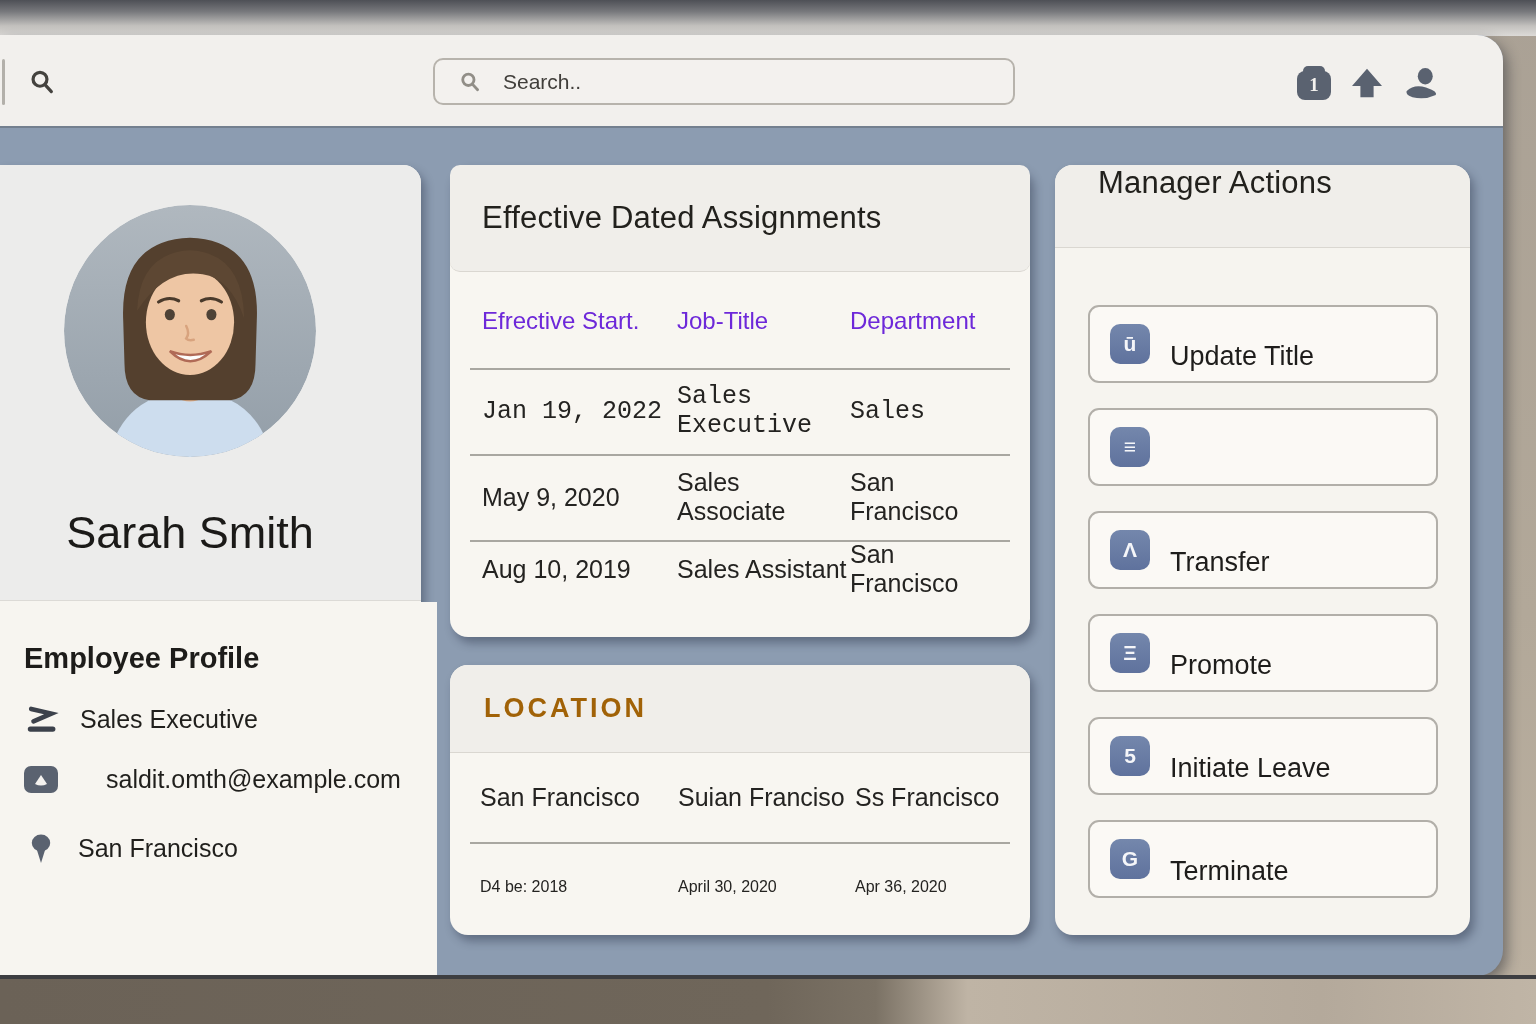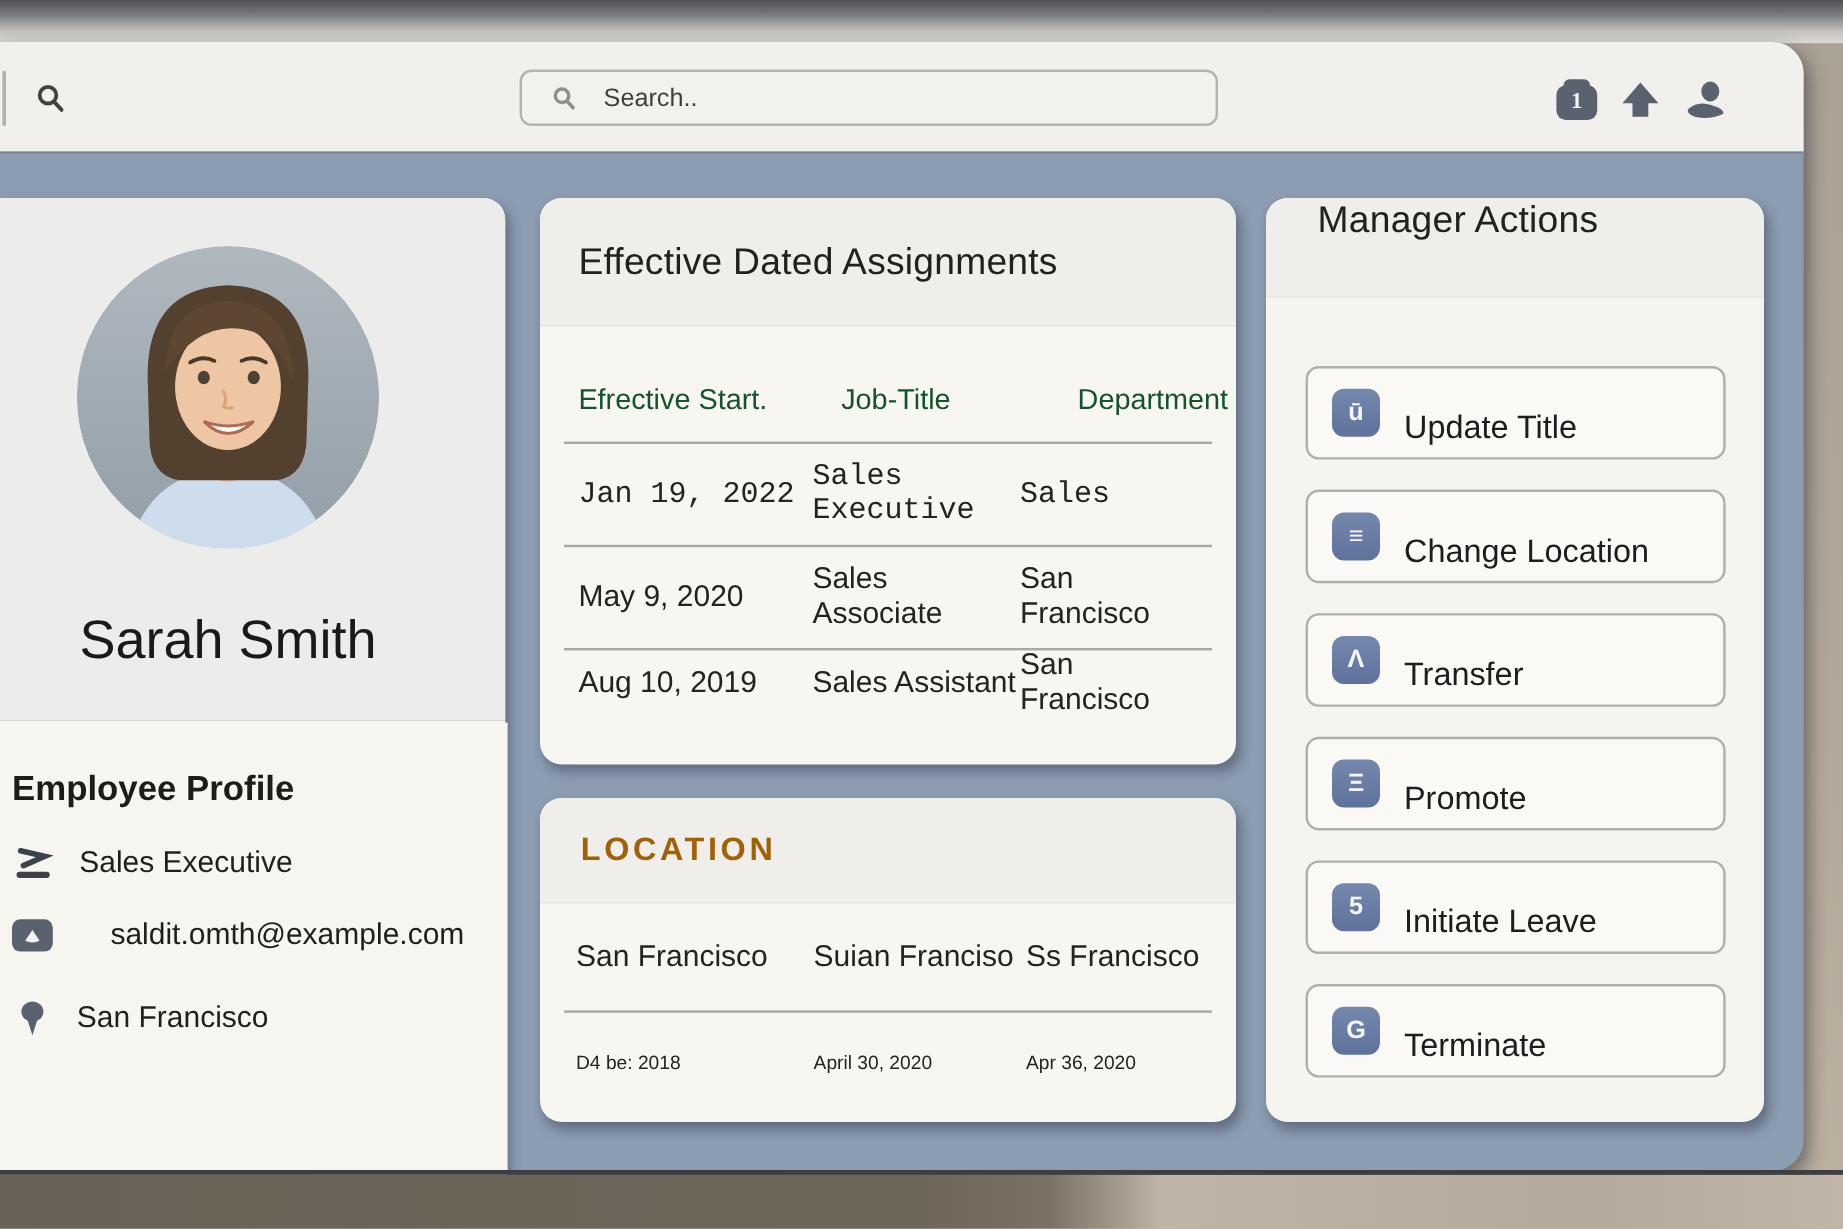--- a/index.html
+++ b/index.html
@@ -54,31 +54,31 @@
   .badge-icon span { color:#f4f2ef; font-size:19px; font-weight:bold; font-family:"Liberation Serif",serif; position:relative; }
   
   .card { position:absolute; background:#f8f6f1; border-radius:18px; box-shadow:4px 6px 10px rgba(25,35,55,.38); }
   .card-header { background:#f0eeea; border-radius:18px 18px 0 0; border-bottom:1px solid #dad7d1; }
   .card-title { font-size:31px; color:#22211d; letter-spacing:.2px; }
   
   .profile-card { left:0; top:130px; width:421px; height:838px; border-radius:0 18px 18px 0; background:#f7f5f0; }
   .profile-top { position:absolute; top:0; left:0; width:100%; height:436px; background:#ececeb; border-radius:0 18px 0 0; border-bottom:1px solid #dcdad6; }
   .avatar { position:absolute; left:64px; top:40px; width:252px; height:252px; border-radius:50%; overflow:hidden; }
   .profile-name { position:absolute; top:342px; left:0; width:380px; text-align:center; font-size:45px; color:#1b1a18; }
-  .profile-bottom { position:absolute; top:437px; left:2px; width:100%; bottom:0; background:#f7f5f0; border-radius:0 0 18px 0; }
+  .profile-bottom { position:absolute; top:437px; left:16px; width:100%; bottom:0; background:#f7f5f0; border-radius:0 0 18px 0; }
   .profile-heading { position:absolute; left:8px; top:40px; font-size:29px; font-weight:bold; color:#1d1c1a; }
   .profile-item { position:absolute; left:8px; display:flex; align-items:center; gap:20px; }
   .profile-item .label { font-size:25px; color:#201f1c; }
   .pi-0 { top:100px; } .pi-1 { top:163px;gap:48px; } .pi-2 { top:228px; }
   .mini-box { width:34px; height:27px; background:#5a6270; border-radius:7px; display:flex; align-items:center; justify-content:center; }
   
   .assign-card { left:450px; top:130px; width:580px; height:472px; }
-  .assign-card .card-header { height:107px; display:flex; align-items:center; padding-left:32px; }
+  .assign-card .card-header { height:107px; display:flex; align-items:center; padding-left:32px;border-radius:10px; }
   .trow { position:absolute; left:32px; right:27px; display:grid; grid-template-columns:195px 173px auto; align-items:center; }
-  .assign-head { top:121px; height:96px; font-size:24px; color:#14532d;gap:24px; }
+  .assign-head { top:108px; height:96px; font-size:24px; color:#6d28d9; }
   .a-r0 { top:203px; height:86px;font-family:Liberation Mono, monospace; } .a-r1 { top:289px; height:86px; } .a-r2 { top:361px; height:86px; }
   .a-r0, .a-r1, .a-r2 { font-size:25px; color:#242321; }
   .hline { position:absolute; left:20px; right:20px; height:2px; background:#8f8c86; opacity:.75; }
   .hl-a0 { top:203px; } .hl-a1 { top:289px; } .hl-a2 { top:375px; }
   
   .loc-card { left:450px; top:630px; width:580px; height:270px; }
   .loc-card .card-header { height:88px; display:flex; align-items:center; padding-left:34px; }
   .loc-title { font-size:27px; font-weight:bold; letter-spacing:3px; color:#a16207; }
   .loc-row { display:grid; grid-template-columns:198px 177px auto; align-items:center; }
   .l-r0 { top:88px; height:89px; font-size:25px; } .l-r1 { top:179px; height:85px; font-size:16px; }
@@ -271,21 +271,20 @@
     <div class="card-header">
       <span class="card-title">Manager Actions</span>
     </div>
 
     <div class="action-btn ab-0">
       <span class="action-icon">ū</span>
       <span class="action-label">Update Title</span>
     </div>
     <div class="action-btn ab-1">
       <span class="action-icon">≡</span>
-      <span class="action-label">Change Location</span>
     </div>
     <div class="action-btn ab-2">
       <span class="action-icon">Λ</span>
       <span class="action-label">Transfer</span>
     </div>
     <div class="action-btn ab-3">
       <span class="action-icon">Ξ</span>
       <span class="action-label">Promote</span>
     </div>
     <div class="action-btn ab-4">

